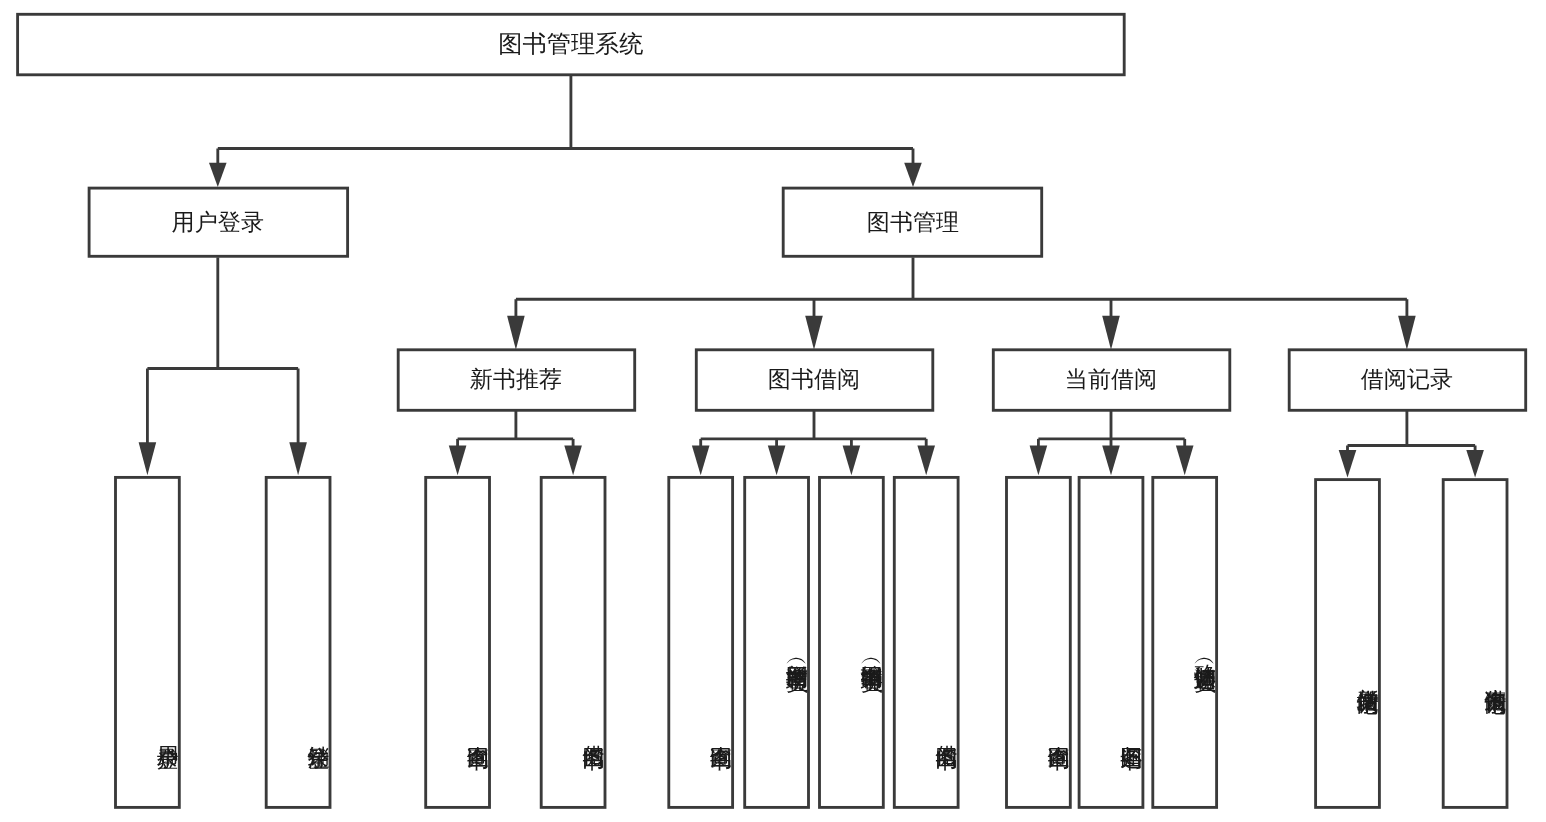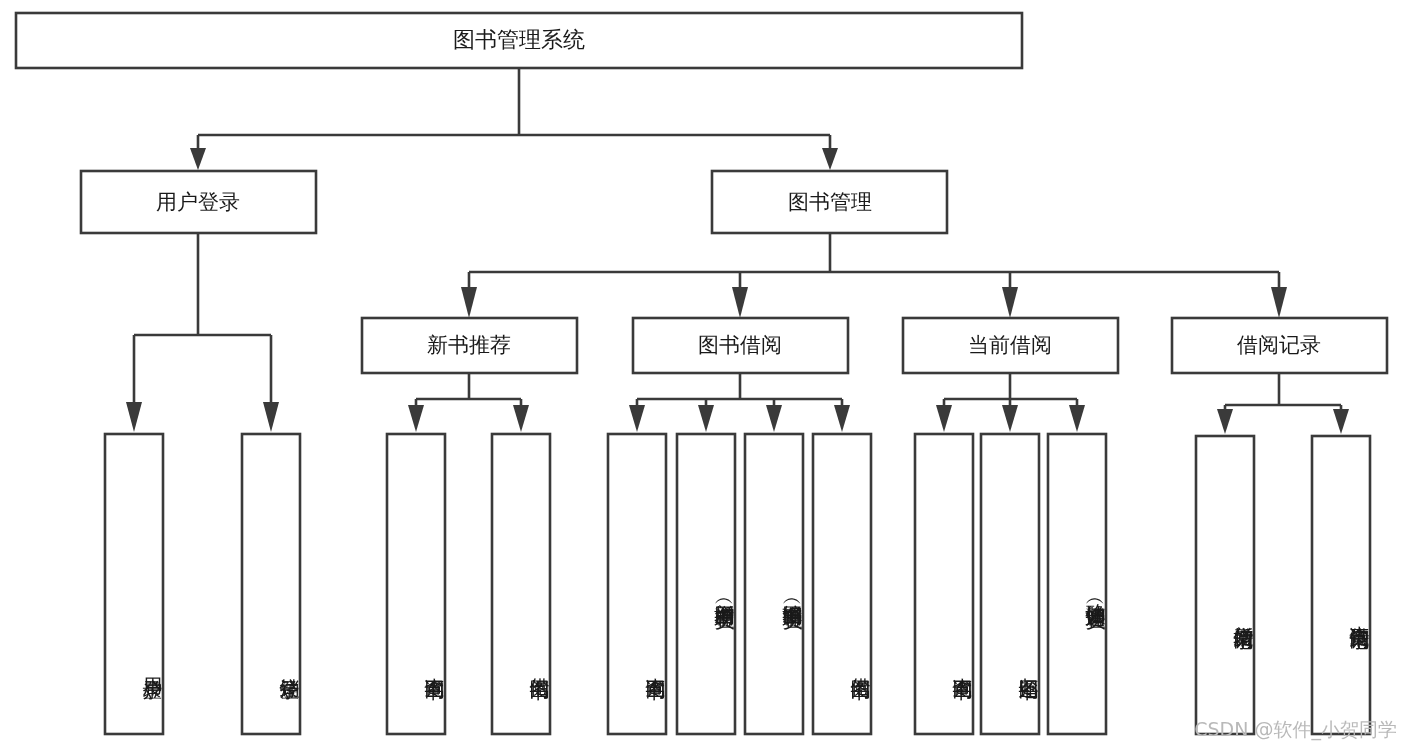--- a/index.html
+++ b/index.html
@@ -212,15 +212,14 @@
   <div class="leaf-label" style="left:915px; top:434px; width:58px; height:300px; padding-top:80px;">查询图书</div>
 
   <div class="leaf-label" style="left:981px; top:434px; width:58px; height:300px; padding-top:80px;">归还图书</div>
 
   <div class="leaf-label" style="left:1048px; top:434px; width:58px; height:300px; padding-top:8px;">确认归还（管理员）</div>
 
   <div class="leaf-label" style="left:1196px; top:436px; width:58px; height:298px; padding-top:28px;">新增借阅记录</div>
 
   <div class="leaf-label" style="left:1312px; top:436px; width:58px; height:298px; padding-top:28px;">查询借阅记录</div>
 
-  <div class="watermark">CSDN @软件_小贺同学</div>
 
 </div>
 
 </body></html>

